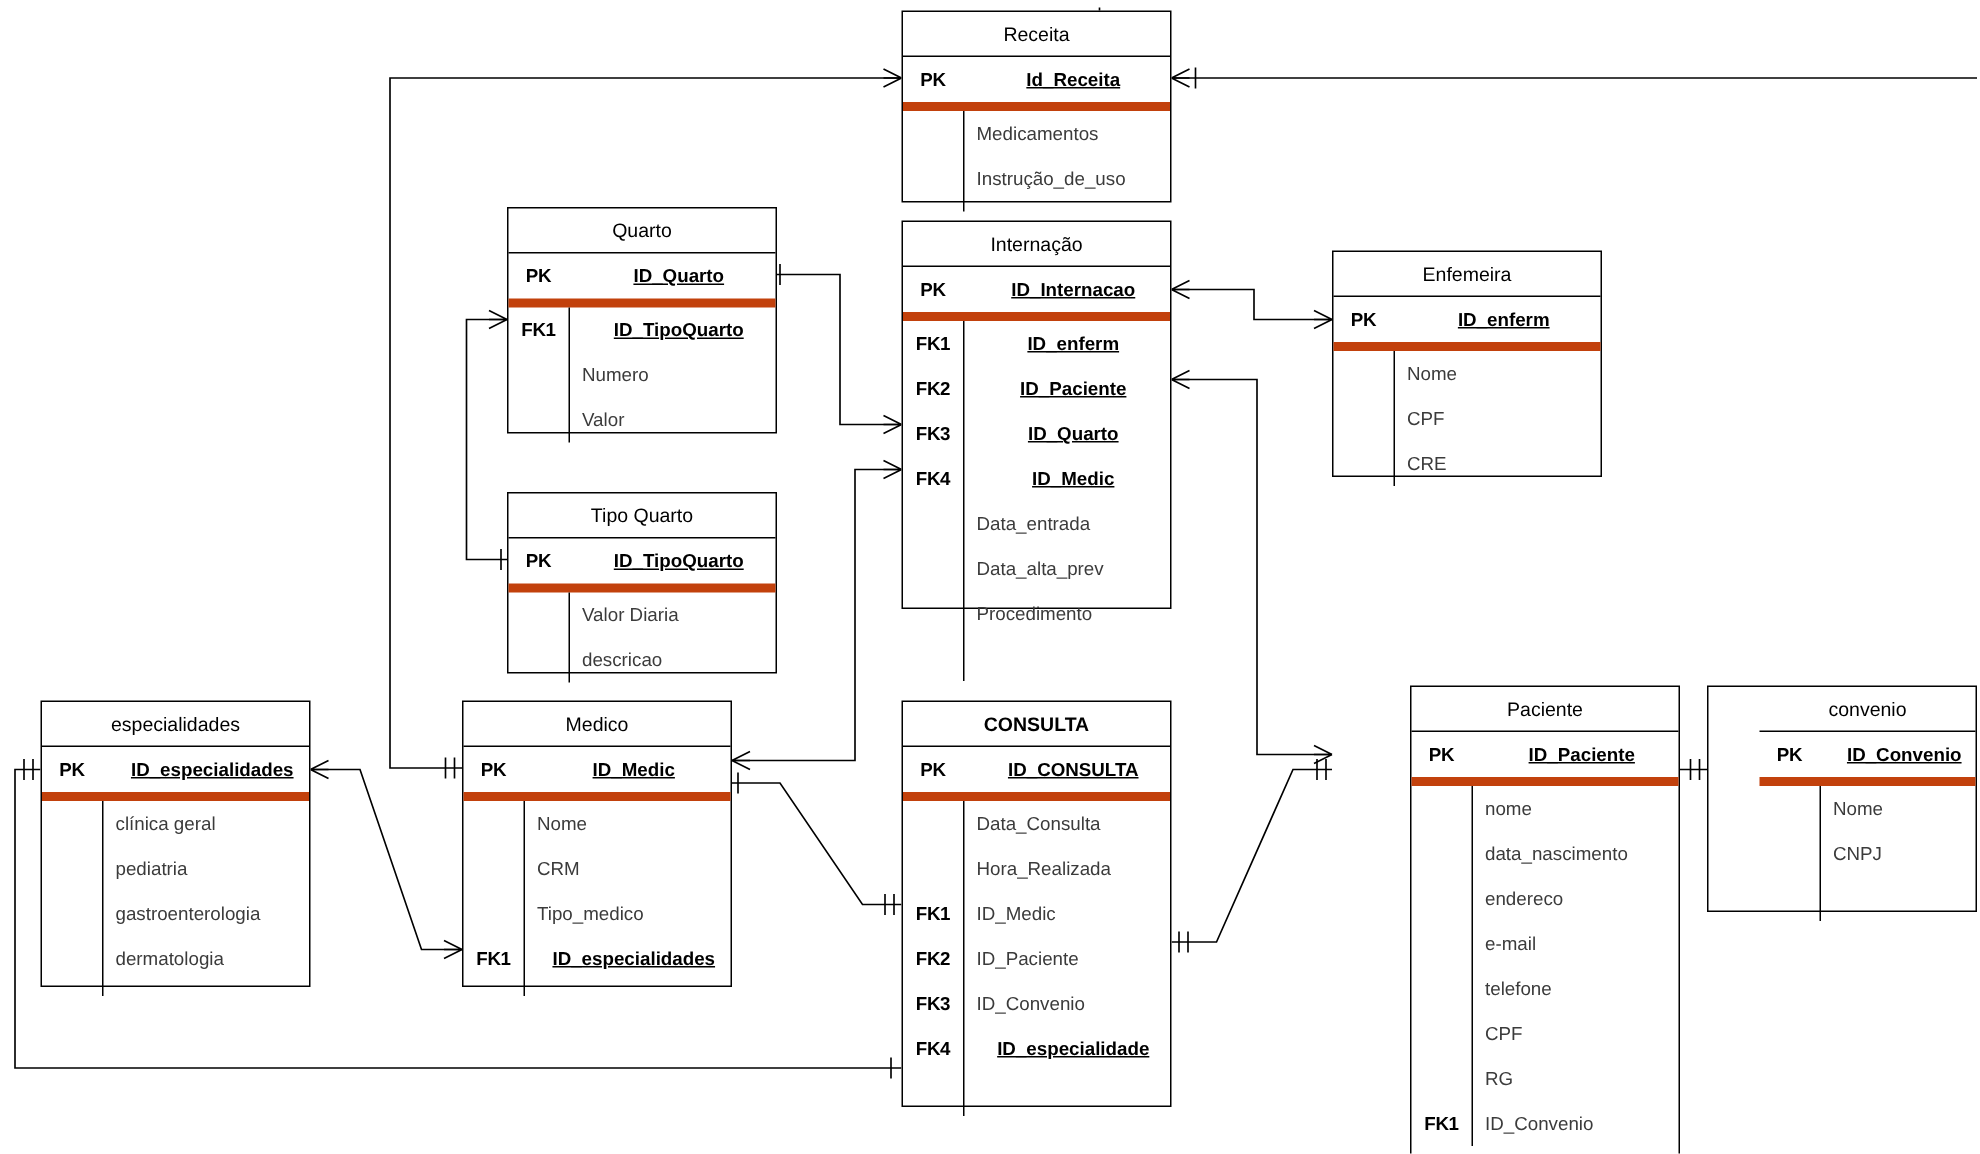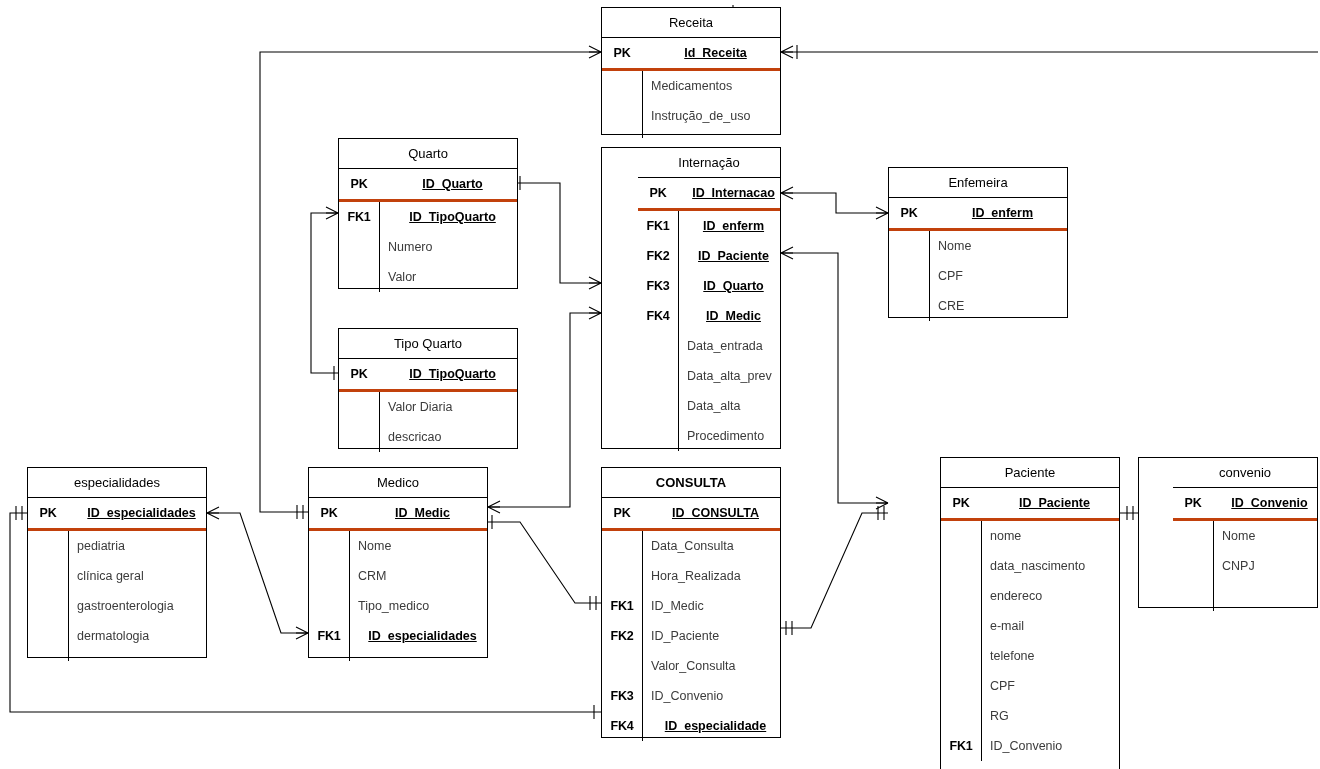--- a/index.html
+++ b/index.html
@@ -3,21 +3,21 @@
 <meta charset="utf-8">
 <style>
   html,body{margin:0;padding:0;background:#ffffff;}
   body{width:1320px;height:769px;position:relative;overflow:hidden;
        font-family:"Liberation Sans","DejaVu Sans",sans-serif;}
   #canvas{position:absolute;left:0;top:0;width:1320px;height:769px;}
   svg.wires{position:absolute;left:0;top:0;width:1320px;height:769px;overflow:visible;}
   .entity{position:absolute;box-sizing:border-box;border:1px solid #000;background:#fff;}
   .ent-title{height:30px;line-height:30px;text-align:center;font-size:13px;color:#000;
              border-bottom:1px solid #000;box-sizing:border-box;white-space:nowrap;}
-  .pkblock{border-bottom:3px solid #c2410c;}
+  .pkblock{border-bottom:6px solid #c2410c;}
   .attr{display:flex;height:30px;align-items:center;box-sizing:border-box;}
   .kcol{width:40px;flex:0 0 40px;text-align:center;font-size:12.5px;font-weight:bold;color:#000;
         letter-spacing:-0.2px;}
   .ncol{flex:1 1 auto;padding-left:9px;font-size:12.5px;color:#3b3b3b;white-space:nowrap;}
   .ncol.key{color:#000;font-weight:bold;text-decoration:underline;text-align:center;}
   .vsep{position:absolute;left:40px;width:1px;background:#000;}
 </style>
 </head>
 <body>
 
@@ -192,21 +192,21 @@
         <div class="kcol"></div>
         <div class="ncol">Numero</div>
       </div>
       <div class="attr">
         <div class="kcol"></div>
         <div class="ncol">Valor</div>
       </div>
     </div>
   </div>
 
-  <div class="entity" style="left:601px;top:147px;width:180px;height:302px;padding-left:36px;">
+  <div class="entity" style="left:601px;top:147px;width:180px;height:259px;">
     <div class="ent-title">Internação</div>
     <div class="pkblock">
       <div class="attr">
         <div class="kcol">PK</div>
         <div class="ncol key">ID_Internacao</div>
       </div>
     </div>
     <div style="position:relative;">
       <div class="vsep" style="top:0;height:240px;"></div>
       <div class="attr">
@@ -228,24 +228,20 @@
       <div class="attr">
         <div class="kcol"></div>
         <div class="ncol">Data_entrada</div>
       </div>
       <div class="attr">
         <div class="kcol"></div>
         <div class="ncol">Data_alta_prev</div>
       </div>
       <div class="attr">
         <div class="kcol"></div>
-        <div class="ncol">Data_alta</div>
-      </div>
-      <div class="attr">
-        <div class="kcol"></div>
         <div class="ncol">Procedimento</div>
       </div>
     </div>
   </div>
 
   <div class="entity" style="left:888px;top:167px;width:180px;height:151px;">
     <div class="ent-title">Enfemeira</div>
     <div class="pkblock">
       <div class="attr">
         <div class="kcol">PK</div>
@@ -295,25 +291,25 @@
     <div class="pkblock">
       <div class="attr">
         <div class="kcol">PK</div>
         <div class="ncol key">ID_especialidades</div>
       </div>
     </div>
     <div style="position:relative;">
       <div class="vsep" style="top:0;height:130px;"></div>
       <div class="attr">
         <div class="kcol"></div>
+        <div class="ncol">clínica geral</div>
+      </div>
+      <div class="attr">
+        <div class="kcol"></div>
         <div class="ncol">pediatria</div>
-      </div>
-      <div class="attr">
-        <div class="kcol"></div>
-        <div class="ncol">clínica geral</div>
       </div>
       <div class="attr">
         <div class="kcol"></div>
         <div class="ncol">gastroenterologia</div>
       </div>
       <div class="attr">
         <div class="kcol"></div>
         <div class="ncol">dermatologia</div>
       </div>
     </div>
@@ -368,24 +364,20 @@
       </div>
       <div class="attr">
         <div class="kcol">FK1</div>
         <div class="ncol">ID_Medic</div>
       </div>
       <div class="attr">
         <div class="kcol">FK2</div>
         <div class="ncol">ID_Paciente</div>
       </div>
       <div class="attr">
-        <div class="kcol"></div>
-        <div class="ncol">Valor_Consulta</div>
-      </div>
-      <div class="attr">
         <div class="kcol">FK3</div>
         <div class="ncol">ID_Convenio</div>
       </div>
       <div class="attr">
         <div class="kcol">FK4</div>
         <div class="ncol key">ID_especialidade</div>
       </div>
     </div>
   </div>
 

